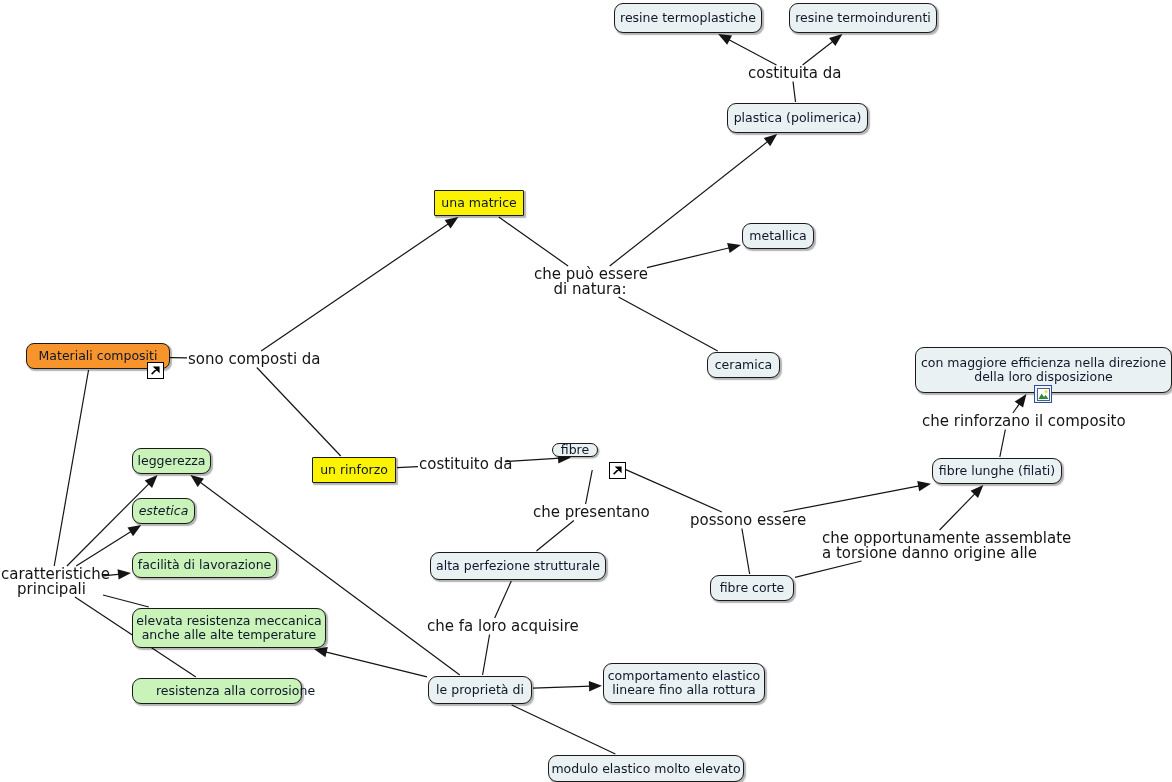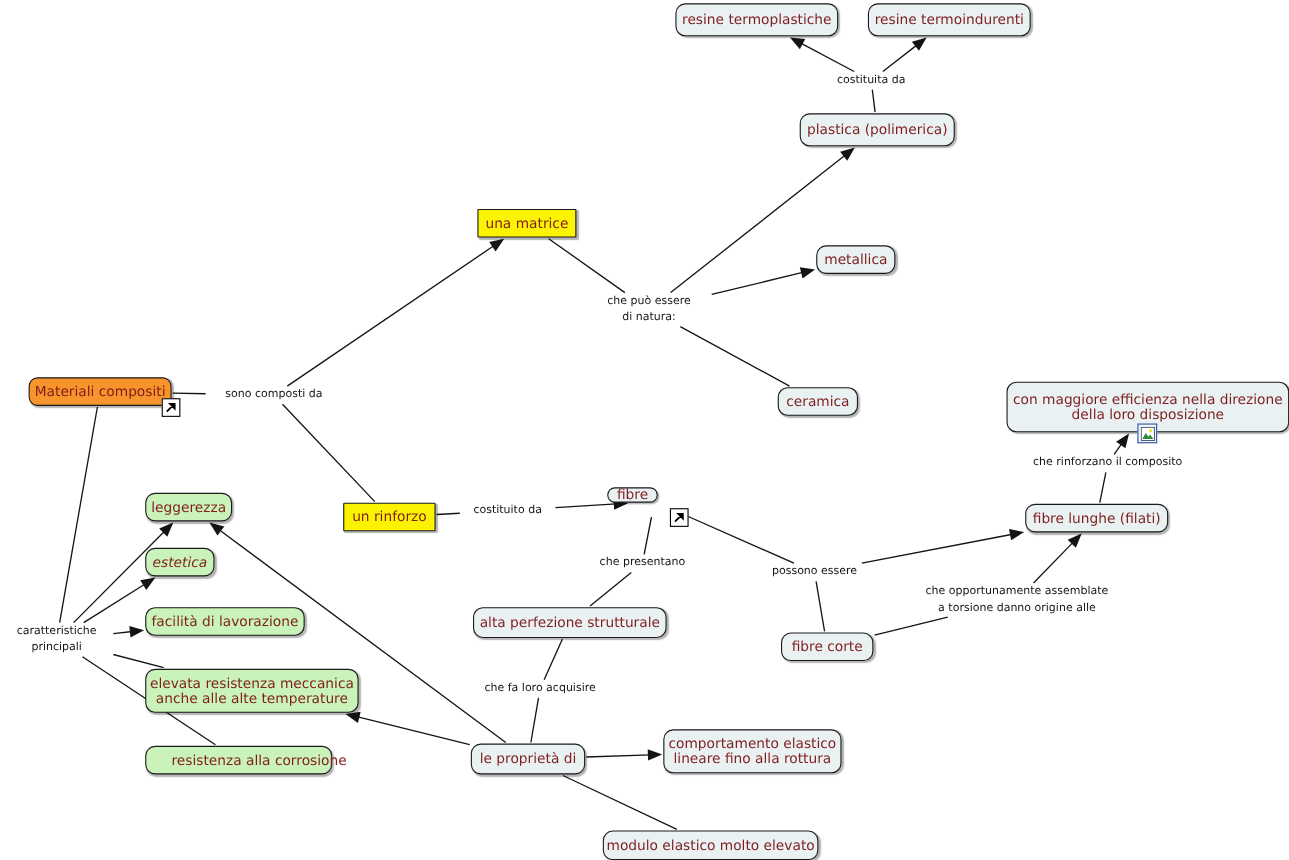--- a/index.html
+++ b/index.html
@@ -25,39 +25,39 @@
     width: 1172px;
     height: 782px;
     pointer-events: none;
   }
   .node {
     position: absolute;
     box-sizing: border-box;
     border: 1px solid #1a1a1a;
     border-radius: 9px;
     background: #e9f1f3;
-    color: #7f1d1d;
+    color: #0f172a;
     font-size: 12.5px;
     line-height: 14px;
     text-align: center;
     display: flex;
     align-items: center;
     justify-content: center;
     padding: 2px 7px;
     box-shadow: 1.5px 1.5px 1.2px rgba(0,0,0,0.30);
     white-space: pre;
     z-index: 3;
   }
   .node.green  { background: #caf3b9; }
   .node.yellow { background: #fcf303; border-radius: 1px; }
   .node.orange { background: #f8942c; border-radius: 8px; }
   .link-label {
     position: absolute;
     color: #141414;
-    font-size: 10px;
+    font-size: 15px;
     line-height: 14.5px;
     text-align: center;
     white-space: pre;
     background: transparent;
     z-index: 2;
   }
   .badge {
     position: absolute;
     width: 17px;
     height: 17px;
@@ -131,21 +131,21 @@
       <line x1="427.00" y1="676.91" x2="324.37" y2="651.56" stroke="#141414" stroke-width="1.2"></line>
       <polygon points="314.02,649.00 327.88,647.07 325.39,657.17" fill="#141414"></polygon>
     </svg>
   <div id="node-layer">
       <div class="node" style="left: 614px; top: 3px; width: 148px; height: 30px;">resine termoplastiche</div>
       <div class="node" style="left: 789px; top: 3px; width: 148px; height: 30px;">resine termoindurenti</div>
       <div class="node" style="left: 727px; top: 103px; width: 141px; height: 30px;">plastica (polimerica)</div>
       <div class="node yellow" style="left: 434px; top: 190px; width: 90px; height: 26px;">una matrice</div>
       <div class="node" style="left: 742px; top: 223px; width: 72px; height: 26px;">metallica</div>
       <div class="node" style="left: 707px; top: 352px; width: 73px; height: 26px;">ceramica</div>
-      <div class="node orange" style="left: 26px; top: 343px; width: 130px; height: 26px;">Materiali compositi</div>
+      <div class="node orange" style="left: 26px; top: 343px; width: 144px; height: 26px;">Materiali compositi</div>
       <div class="node" style="left: 915px; top: 347px; width: 257px; height: 46px;">con maggiore efficienza nella direzione
 della loro disposizione</div>
       <div class="node green" style="left: 132px; top: 448px; width: 79px; height: 26px;">leggerezza</div>
       <div class="node yellow" style="left: 312px; top: 457px; width: 84px; height: 26px;">un rinforzo</div>
       <div class="node" style="left: 552px; top: 443px; width: 46px; height: 14px;">fibre</div>
       <div class="node" style="left: 932px; top: 458px; width: 130px; height: 26px;">fibre lunghe (filati)</div>
       <div class="node green" style="left: 132px; top: 498px; width: 63px; height: 26px; font-style: italic;">estetica</div>
       <div class="node green" style="left: 132px; top: 552px; width: 145px; height: 26px;">facilità di lavorazione</div>
       <div class="node" style="left: 430px; top: 552px; width: 176px; height: 28px;">alta perfezione strutturale</div>
       <div class="node" style="left: 710px; top: 575px; width: 84px; height: 26px;">fibre corte</div>

